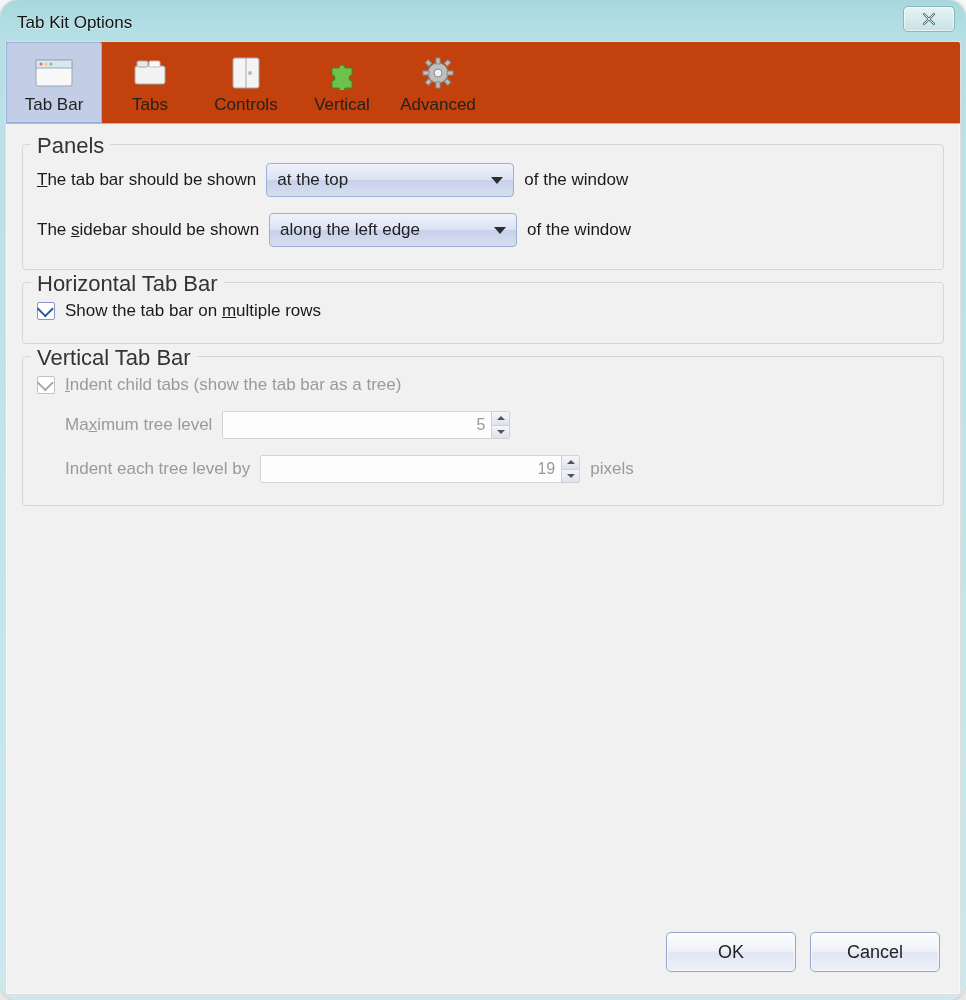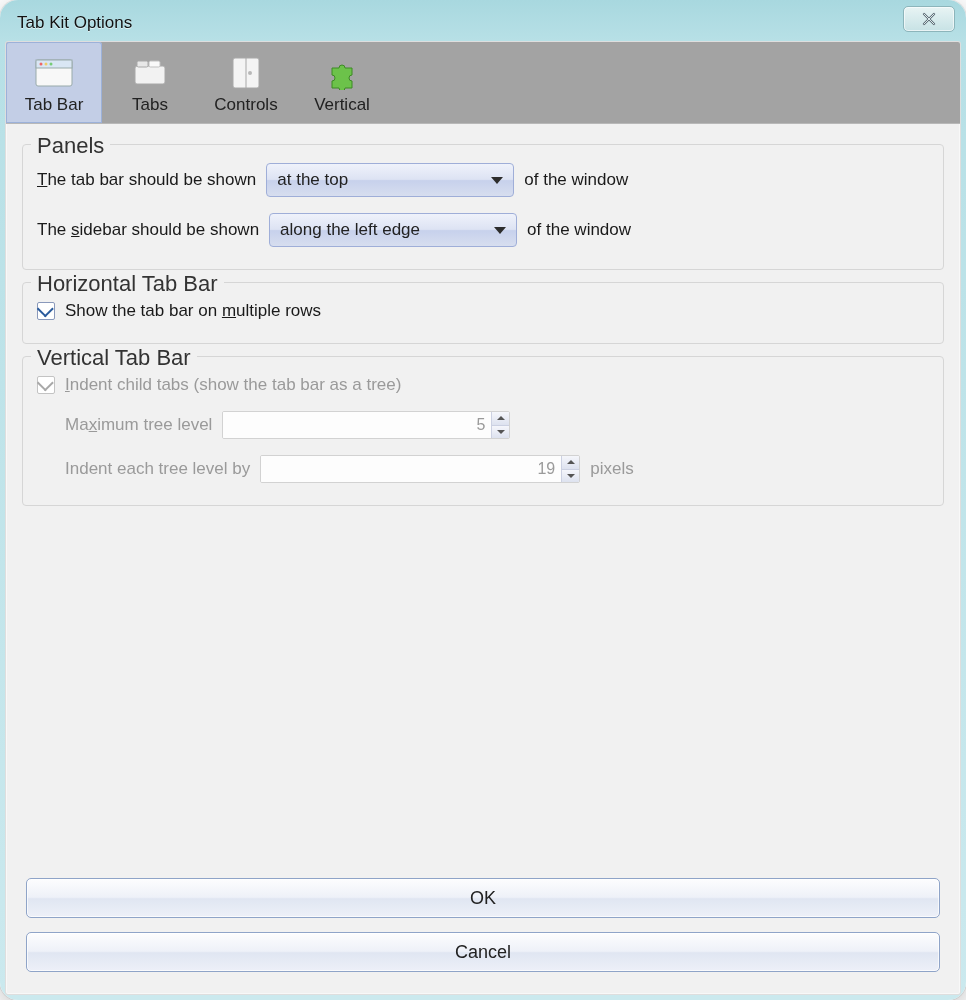--- a/index.html
+++ b/index.html
@@ -57,21 +57,21 @@
     background: #f1f1f1;
     border: 1px solid rgba(0,0,0,.08);
     border-radius: 3px;
     display: flex;
     flex-direction: column;
     overflow: hidden;
     box-shadow: inset 0 0 0 1px rgba(255,255,255,.5);
   }
   .toolbar {
     display: flex;
-    background: #a3a3a3;
+    background: #c2410c;
     border-bottom: 1px solid #b8b8b8;
     padding: 0;
     height: 82px;
   }
   .toolbar-item {
     display: flex;
     flex-direction: column;
     align-items: center;
     justify-content: flex-end;
     padding: 6px 10px 8px;
@@ -211,21 +211,20 @@
   .disabled { color: #9a9a9a !important; }
   .disabled .checkbox { border-color: #c3c3c3; cursor: default; }
   .disabled .checkbox.checked::after { border-color: #a8a8a8; }
   .disabled .spinbox { border-color: #d2d2d2; }
   .disabled .spinbox input { color: #9a9a9a; background: #fdfdfd; }
   .footer {
     display: flex;
     justify-content: flex-end;
     gap: 14px;
     padding: 18px 20px 22px;
-    flex-direction: column;
   }
   .btn {
     min-width: 130px;
     height: 40px;
     border: 1px solid #8fa4c8;
     border-radius: 5px;
     background: linear-gradient(to bottom, #fdfdfe 0%, #eef1f8 48%, #e0e6f2 52%, #edf0f8 100%);
     font-size: 18px;
     color: #222;
     cursor: pointer;
@@ -285,20 +284,39 @@
         </div>
         <span>Controls</span>
       </div>
       <div class="toolbar-item">
         <div class="icon-slot">
           <svg width="34" height="34" viewBox="0 0 34 34">
             <path d="M7 12 h7 a3 3 0 1 1 6 0 h7 v7 a3 3 0 1 0 0 6 v7 h-7 a3 3 0 1 1 -6 0 h-7 v-7 a3 3 0 1 0 0 -6 z" fill="#6cc24a" stroke="#3d8a24" stroke-width="1"></path>
           </svg>
         </div>
         <span>Vertical</span>
+      </div>
+      <div class="toolbar-item">
+        <div class="icon-slot">
+          <svg width="34" height="34" viewBox="0 0 34 34">
+            <circle cx="17" cy="17" r="10" fill="#bfbfbf" stroke="#8a8a8a"></circle>
+            <circle cx="17" cy="17" r="4" fill="#f0f0f0" stroke="#8a8a8a"></circle>
+            <g fill="#bfbfbf" stroke="#8a8a8a">
+              <rect x="15" y="2" width="4" height="6"></rect>
+              <rect x="15" y="26" width="4" height="6"></rect>
+              <rect x="2" y="15" width="6" height="4"></rect>
+              <rect x="26" y="15" width="6" height="4"></rect>
+              <rect x="5" y="5" width="5" height="4" transform="rotate(45 7.5 7)"></rect>
+              <rect x="24" y="24" width="5" height="4" transform="rotate(45 26.5 26)"></rect>
+              <rect x="24" y="5" width="5" height="4" transform="rotate(-45 26.5 7)"></rect>
+              <rect x="5" y="24" width="5" height="4" transform="rotate(-45 7.5 26)"></rect>
+            </g>
+          </svg>
+        </div>
+        <span>Advanced</span>
       </div>
     </div>
 
     <div class="content">
 
       <div class="group" style="margin-top:10px">
         <div class="group-label">Panels</div>
 
         <div class="row">
           <span class="lbl"><span class="underline-first">T</span>he tab bar should be shown</span>

